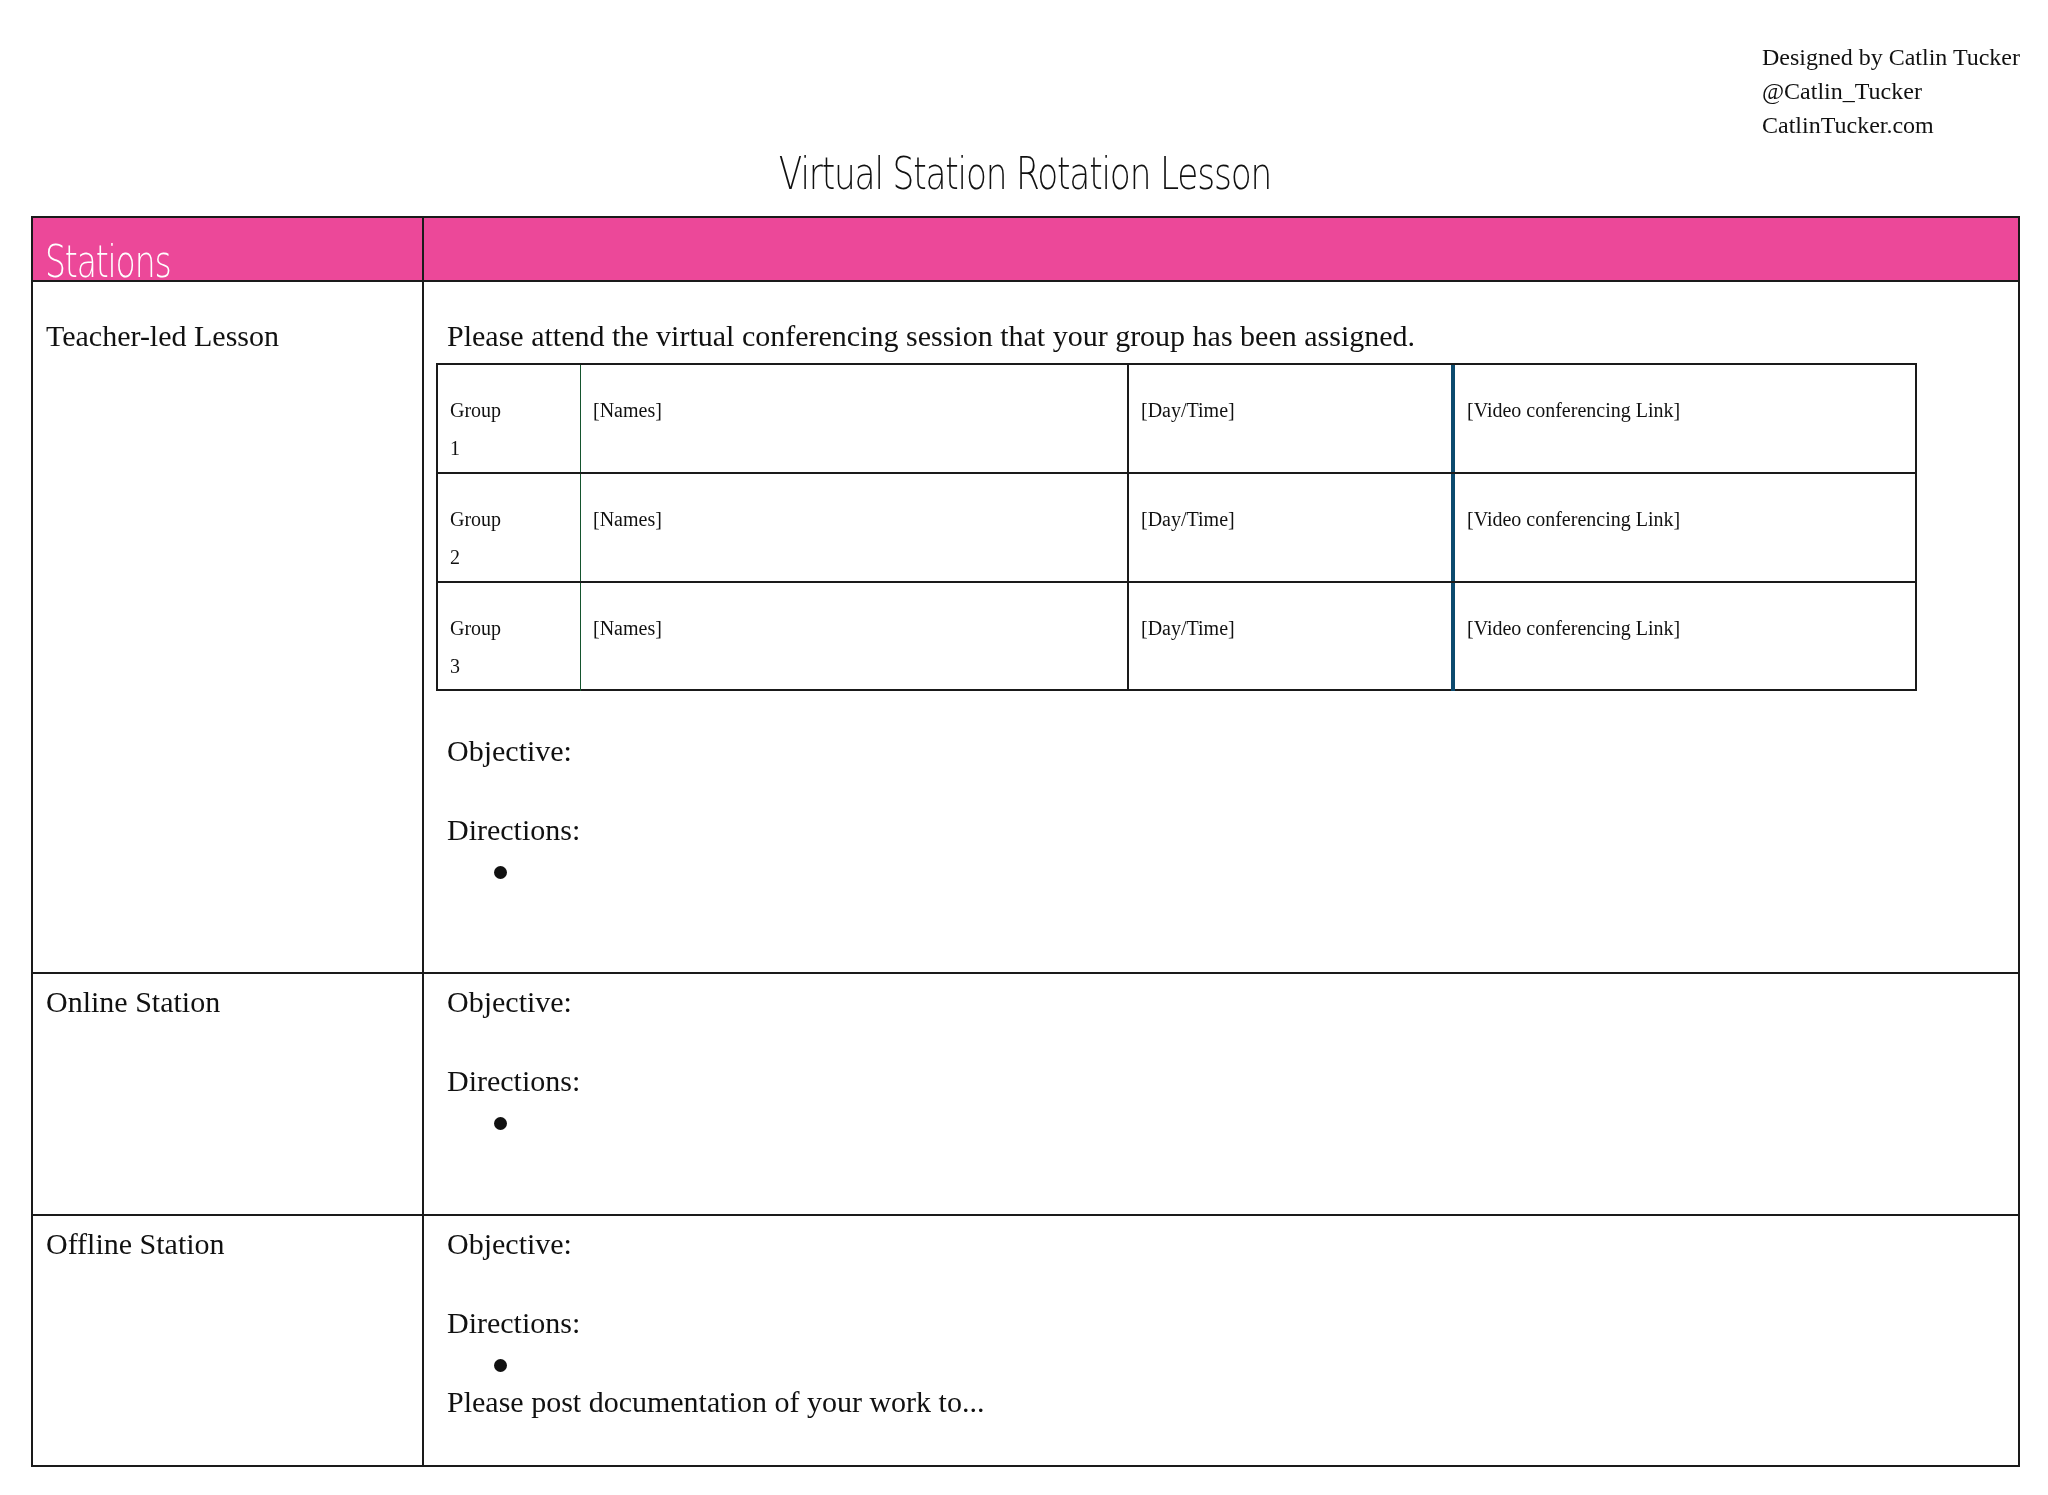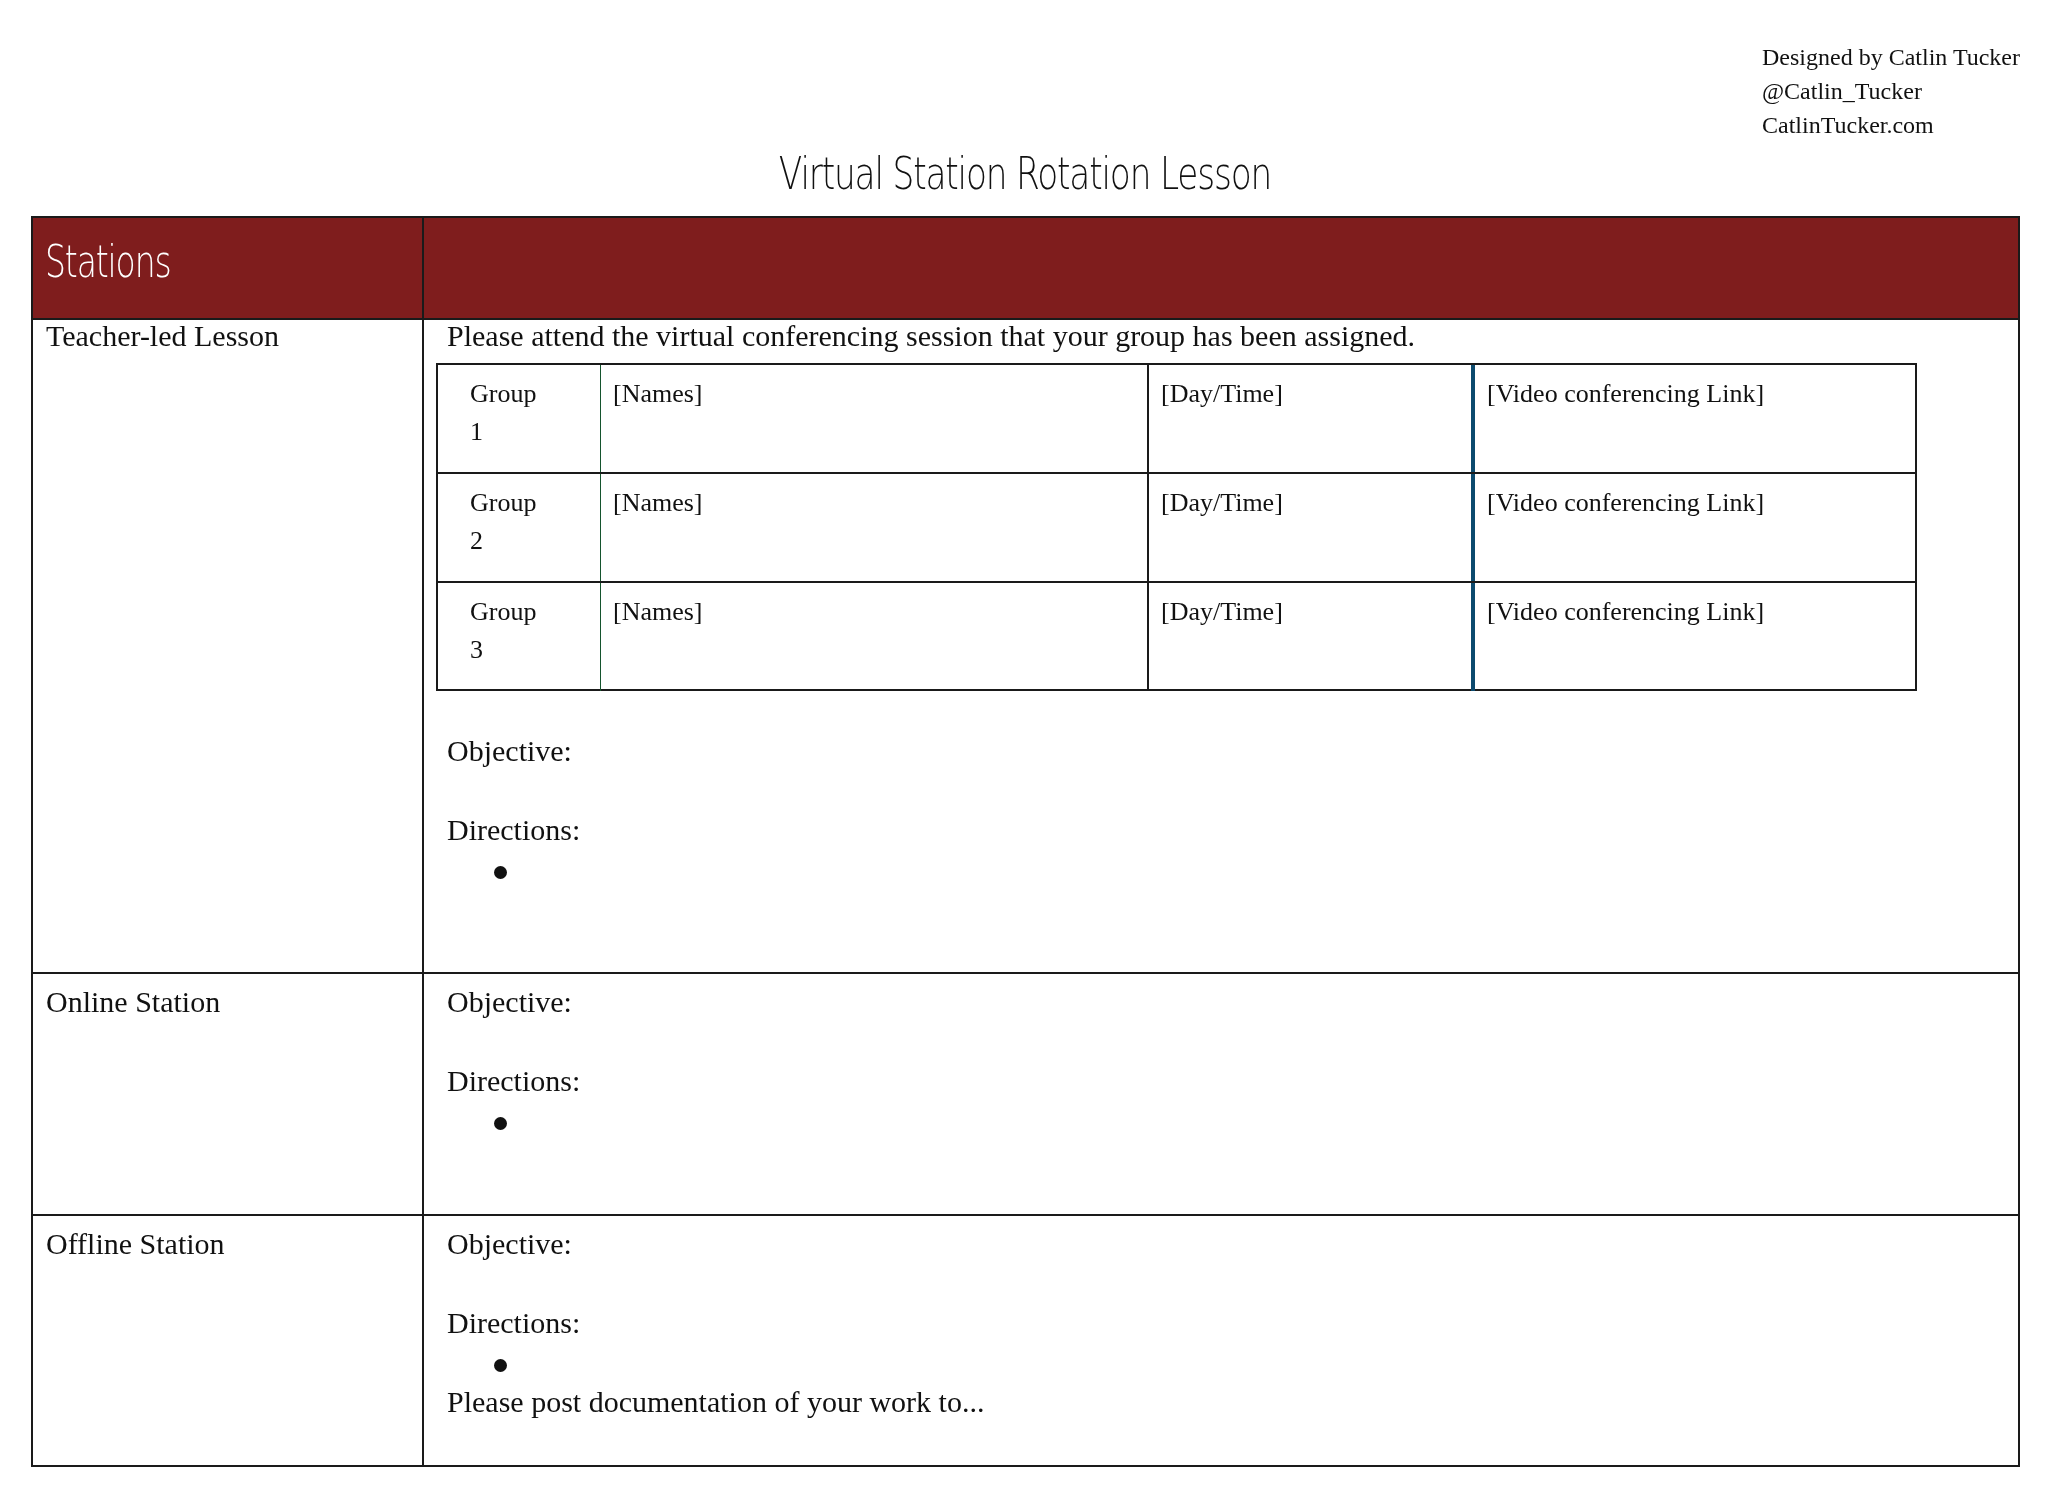--- a/index.html
+++ b/index.html
@@ -7,41 +7,41 @@
          font-family: "Liberation Serif", serif; color: #111; }
   .attrib { position: absolute; right: 28px; top: 40px; text-align: left;
             font-size: 24px; line-height: 34px; color: #111; }
   .attrib div { white-space: nowrap; }
   .title { position: absolute; left: 0; width: 2050px; top: 148px; text-align: center;
            font-family: "DejaVu Sans", sans-serif; font-size: 44px; font-weight: 300;
            letter-spacing: -1.5px; transform: scaleX(0.78); transform-origin: 1025px 0;
            color: #111; }
   .outer { position: absolute; left: 31px; top: 216px; width: 1989px; height: 1251px;
            border: 2px solid #1a1a1a; box-sizing: border-box; }
-  .hdr { position: absolute; left: 0; top: 0; right: 0; height: 102px; background: #7f1d1d;
+  .hdr { position: absolute; left: 0; top: 0; right: 0; height: 64px; background: #ec4899;
          border-bottom: 2px solid #1a1a1a; box-sizing: border-box; }
   .hdr-cell { position: absolute; top: 0; height: 88px; color: #ffffff;
               font-family: "DejaVu Sans", sans-serif; font-size: 44px; font-weight: 300;
               line-height: 88px; letter-spacing: -1.5px; }
   .hdr-cell span { display: inline-block; transform: scaleX(0.75); transform-origin: 0 50%; }
   .hdr-c1 { left: 12px; }
   .hdr-c2 { left: 402px; }
   .vdiv { position: absolute; left: 389px; top: 0; bottom: 0; width: 2px; background: #1a1a1a; }
   .row { position: absolute; left: 0; right: 0; border-bottom: 2px solid #1a1a1a; box-sizing: border-box; }
   .row.last { border-bottom: none; }
   .station { position: absolute; left: 13px; top: 12px; font-size: 30px; line-height: 36px; }
   .instr { position: absolute; left: 403px; top: 12px; right: 10px; font-size: 30px; line-height: 36px; }
   .line { position: absolute; left: 11px; white-space: nowrap; font-size: 30px; }
   .bullet { position: absolute; left: 58px; width: 13px; height: 13px; border-radius: 50%; background: #111; }
   .groups { position: absolute; left: 405px; top: 145px; width: 1481px; height: 328px;
             border: 2px solid #1a1a1a; box-sizing: border-box; }
   .g-row { position: absolute; left: 0; right: 0; height: 109px; border-bottom: 2px solid #1a1a1a; box-sizing: border-box; }
   .g-row.last { border-bottom: none; height: 108px; }
-  .g-cell { position: absolute; top: 0; bottom: 0; box-sizing: border-box; padding: 10px 12px;
-            font-size: 26px; line-height: 38px; margin-left: 20px; }
+  .g-cell { position: absolute; top: 0; bottom: 0; box-sizing: border-box; padding: 26px 12px;
+            font-size: 20px; line-height: 38px; }
   .g-c1 { left: 0; width: 142px; }
   .g-c2 { left: 142px; width: 547px; border-left: 1px solid #14532d; }
   .g-c3 { left: 689px; width: 324px; border-left: 2px solid #1a1a1a; }
   .g-c4 { left: 1013px; right: 0; border-left: 4px solid #0c4a6e; }
 </style>
 </head>
 <body>
 
 <div class="attrib">
   <div>Designed by Catlin Tucker</div>

